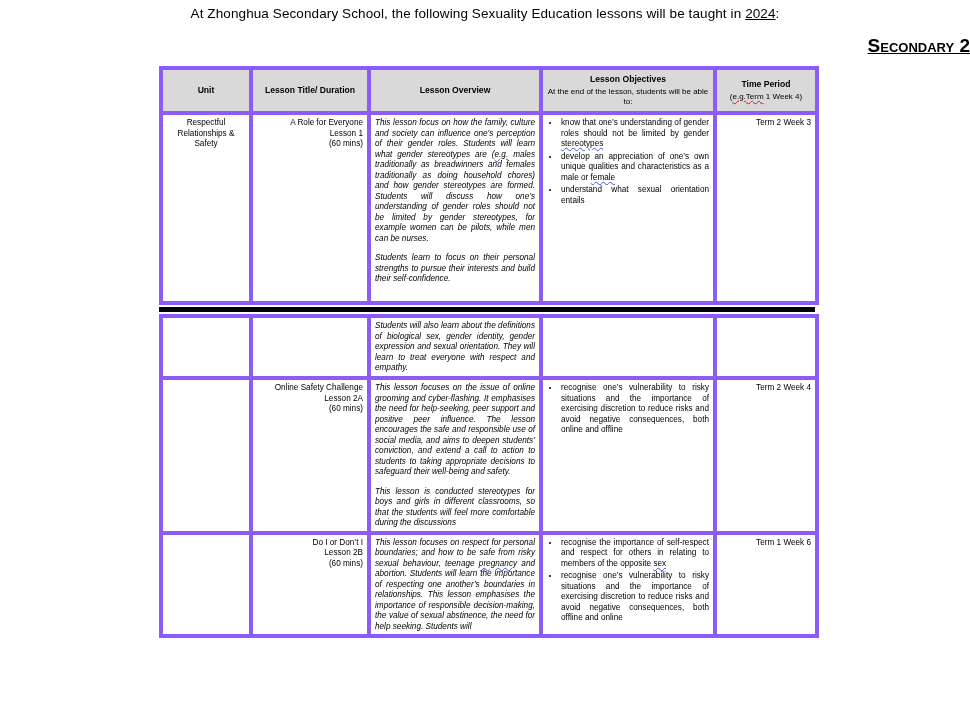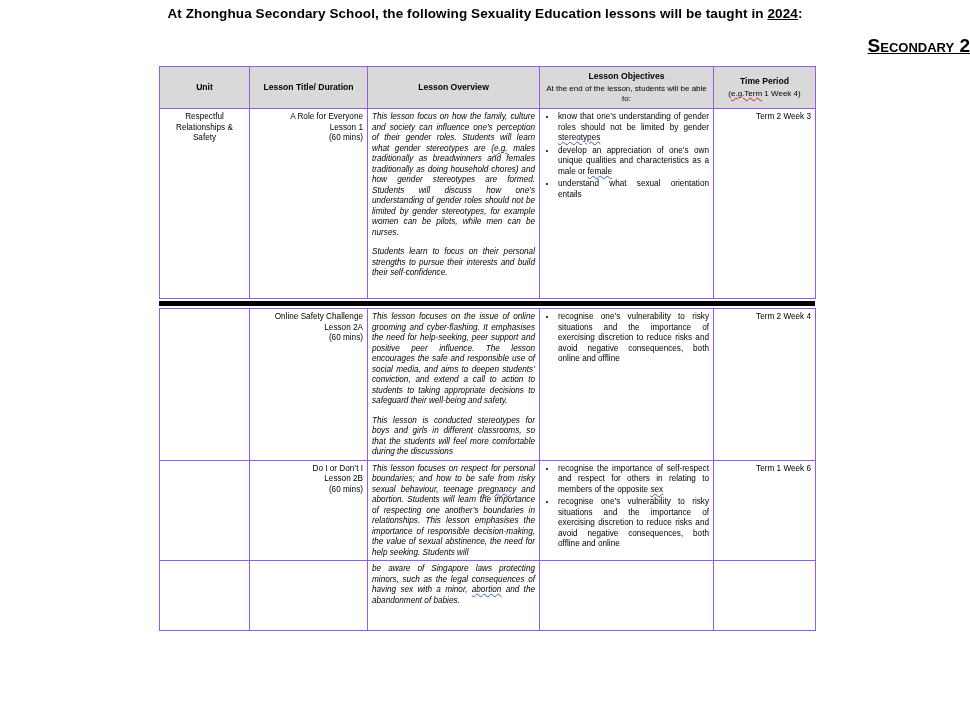--- a/index.html
+++ b/index.html
@@ -12,21 +12,21 @@
     height: 705px;
     font-family: "Liberation Sans", sans-serif;
     color: #000000;
     overflow: hidden;
     position: relative;
   }
 
   .page-heading {
     text-align: center;
     font-size: 13.5px;
-    font-weight: bold;
+    font-weight: normal;
     padding-top: 6px;
     letter-spacing: 0.1px;
   }
   .u { text-decoration: underline; }
 
   .section-title {
     text-align: right;
     margin-top: 14px;
     margin-bottom: 9px;
   }
@@ -45,21 +45,21 @@
   }
 
   table.lesson-table {
     border-collapse: collapse;
     width: 656px;
     table-layout: fixed;
     border: 1px solid #9a9a9a;
   }
   table.lesson-table td,
   table.lesson-table th {
-    border: 1px solid #8b5cf6;
+    border: 4px solid #8b5cf6;
     vertical-align: top;
     padding: 3px 4px 2px 4px;
     font-size: 8.2px;
     line-height: 1.28;
   }
   table.lesson-table thead th {
     background: #d9d9d9;
     text-align: center;
     vertical-align: middle;
     font-weight: bold;
@@ -196,20 +196,29 @@
 <div class="table-wrap">
   <table class="lesson-table">
     <colgroup>
       <col class="c-unit">
         <col class="c-title">
         <col class="c-overview">
         <col class="c-obj">
         <col class="c-time">
     </colgroup>
     <tbody>
+      <tr style="height: 62px;">
+        <td></td>
+        <td></td>
+        <td class="cell-just">
+          <p>Students will also learn about the definitions of biological sex, gender identity, gender expression and sexual orientation. They will learn to treat everyone with respect and empathy.</p>
+        </td>
+        <td></td>
+        <td></td>
+      </tr>
 
       <tr style="height: 143px;">
         <td></td>
         <td class="cell-center">
           <div>Online Safety Challenge</div>
           <div>Lesson 2A</div>
           <div>(60 mins)</div>
         </td>
         <td class="cell-just">
           <p>This lesson focuses on the issue of online grooming and cyber-flashing. It emphasises the need for help-seeking, peer support and positive peer influence. The lesson encourages the safe and responsible use of social media, and aims to deepen students’ conviction, and extend a call to action to students to taking appropriate decisions to safeguard their well-being and safety.</p>
@@ -235,24 +244,15 @@
         </td>
         <td>
           <ul class="obj">
             <li><span>recognise the importance of self-respect and respect for others in relating to members of the opposite </span><span class="lnk">sex</span></li>
             <li><span>recognise one’s vulnerability to risky situations and the importance of exercising discretion to reduce risks and avoid negative consequences, both offline and online</span></li>
           </ul>
         </td>
         <td class="cell-center">Term 1 Week 6</td>
       </tr>
 
-      <tr style="height: 70px;">
-        <td></td>
-        <td></td>
-        <td class="cell-just">
-          <p><span>be aware of Singapore laws protecting minors, such as the legal consequences of having sex with a minor, </span><span class="lnk">abortion</span><span> and the abandonment of babies.</span></p>
-        </td>
-        <td></td>
-        <td></td>
-      </tr>
     </tbody>
   </table>
 </div>
 
 </body></html>

